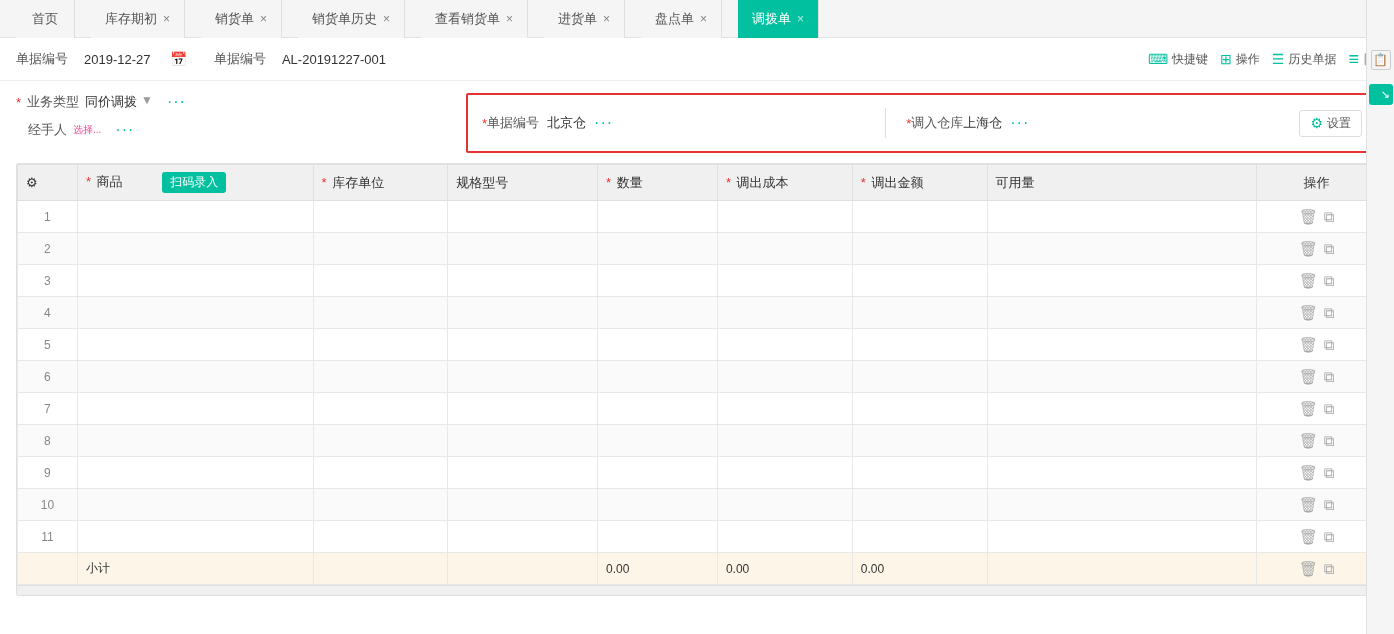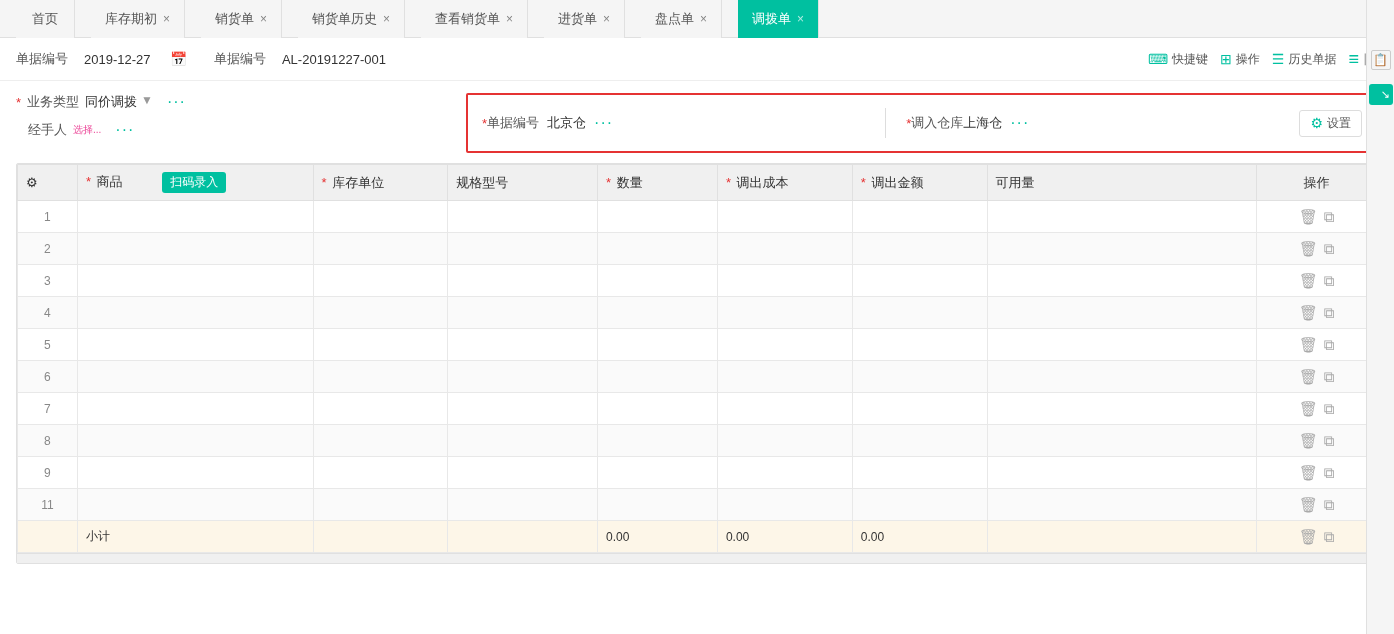--- a/index.html
+++ b/index.html
@@ -610,20 +610,36 @@
     <td></td>
     <td></td>
     <td>
       <div class="op-icons">
         <span class="op-icon">🗑</span>
         <span class="op-icon">⧉</span>
       </div>
     </td>
   </tr>
           <tr>
+    <td class="row-num">10</td>
+    <td></td>
+    <td></td>
+    <td></td>
+    <td></td>
+    <td></td>
+    <td></td>
+    <td></td>
+    <td>
+      <div class="op-icons">
+        <span class="op-icon">🗑</span>
+        <span class="op-icon">⧉</span>
+      </div>
+    </td>
+  </tr>
+          <tr>
     <td class="row-num">11</td>
     <td></td>
     <td></td>
     <td></td>
     <td></td>
     <td></td>
     <td></td>
     <td></td>
     <td>
       <div class="op-icons">

